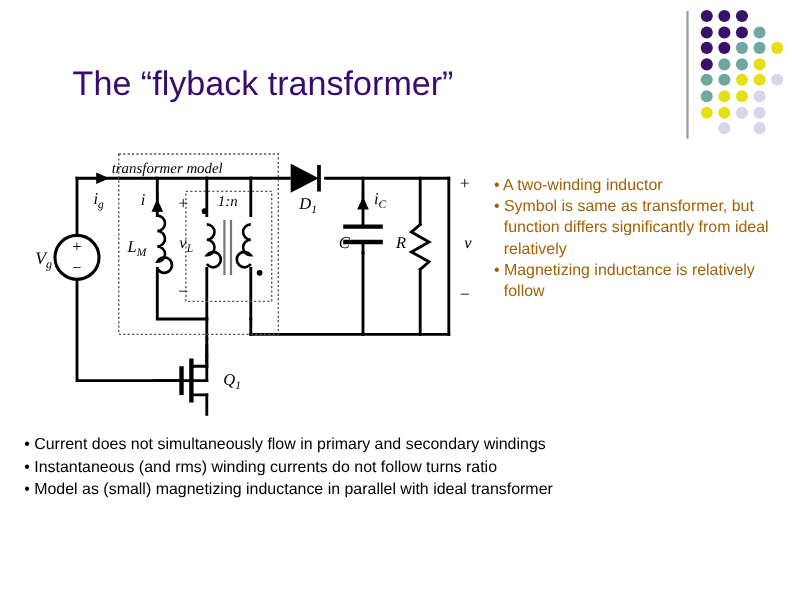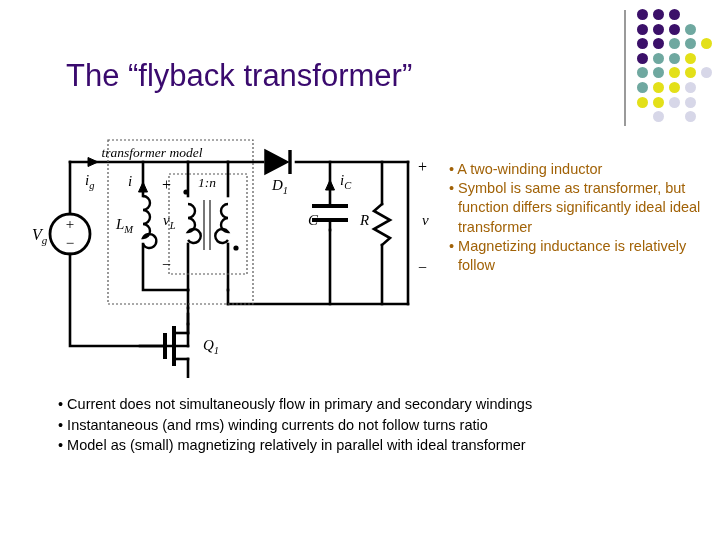--- a/index.html
+++ b/index.html
@@ -83,21 +83,20 @@
     top: 394px;
     width: 670px;
     font-size: 14.5px;
     line-height: 20.5px;
     color: #000;
   }
   #bottom-bullets .bullet {
     text-indent: -9px;
     padding-left: 9px;
     white-space: nowrap;
-    margin-left: 36px;
   }
 </style>
 </head>
 <body style="background: rgb(255, 255, 255);">
 
 <div id="deco-divider" style="background: rgb(154, 154, 154);"></div>
 <div id="deco-dots">
     <div class="dot" style="left: 0px; top: 0px; background: rgb(59, 16, 105);"></div>
     <div class="dot" style="left: 16px; top: 0px; background: rgb(59, 16, 105);"></div>
     <div class="dot" style="left: 32px; top: 0px; background: rgb(59, 16, 105);"></div>
@@ -242,21 +241,21 @@
     <text x="422" y="97" font-size="15">v</text>
     <text x="418" y="44" font-size="16" font-style="normal">+</text>
     <text x="418" y="145" font-size="16" font-style="normal">−</text>
     <text x="203" y="222" font-size="15">Q<tspan font-size="10.5" dy="4">1</tspan></text>
   </g>
 </svg>
 </div>
 
 <div id="right-bullets">
   <div class="bullet">• A two-winding inductor</div>
-  <div class="bullet">• Symbol is same as transformer, but function differs significantly ideal ideal transformer</div>
+  <div class="bullet">• Symbol is same as transformer, but function differs significantly from ideal relatively</div>
   <div class="bullet">• Magnetizing inductance is relatively follow</div>
 </div>
 
 <div id="bottom-bullets">
   <div class="bullet">• Current does not simultaneously flow in primary and secondary windings</div>
   <div class="bullet">• Instantaneous (and rms) winding currents do not follow turns ratio</div>
-  <div class="bullet">• Model as (small) magnetizing relatively in parallel with ideal transformer</div>
+  <div class="bullet">• Model as (small) magnetizing inductance in parallel with ideal transformer</div>
 </div>
 
 </body></html>

